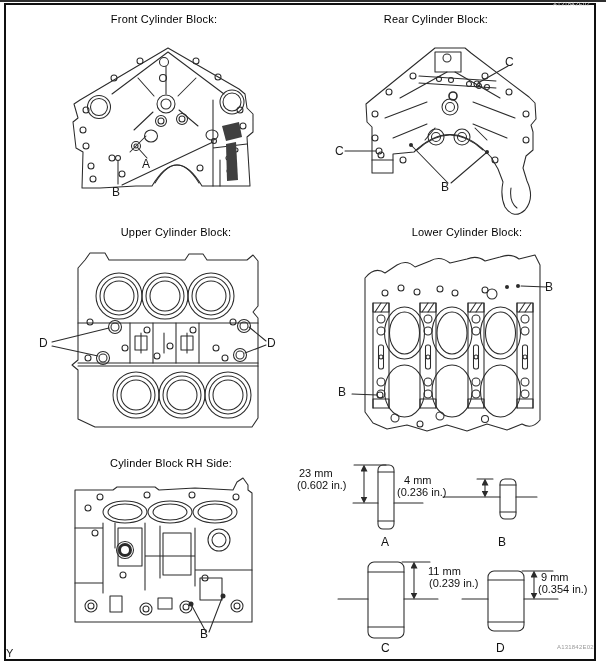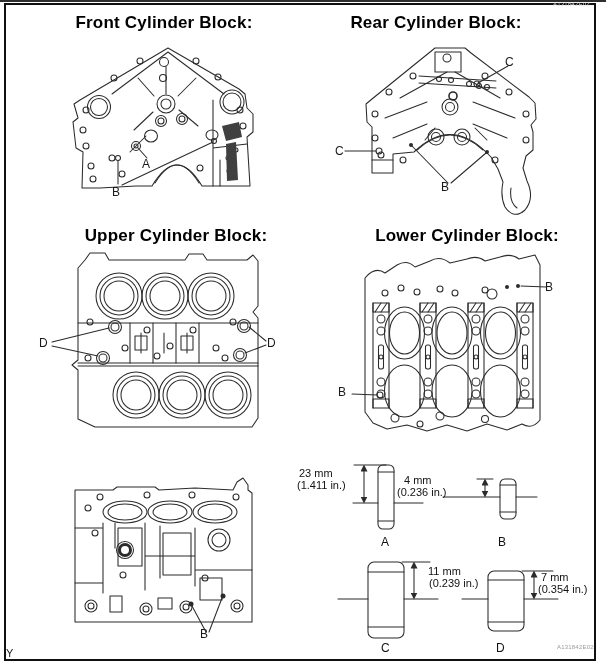--- a/index.html
+++ b/index.html
@@ -1,20 +1,20 @@
 <!DOCTYPE html>
 <html><head>
 <meta charset="utf-8">
 <style>
   html,body{margin:0;padding:0;background:#fff;}
   #page{position:relative;width:606px;height:667px;background:#ffffff;overflow:hidden;
         font-family:"Liberation Sans","DejaVu Sans",sans-serif;color:#1a1a1a;}
   .frame{position:absolute;left:4px;top:3px;width:592px;height:658px;border:2px solid #101010;box-sizing:border-box;}
   .scanline{position:absolute;left:0;top:0;width:606px;height:2px;background:#2e2e2e;}
-  .t{position:absolute;font-weight:bold;font-size:17px;letter-spacing:.2px;white-space:nowrap;transform:translateX(-50%);color:#000;}
+  .t{position:absolute;font-weight:normal;font-size:11px;letter-spacing:.2px;white-space:nowrap;transform:translateX(-50%);color:#000;}
   .cl{position:absolute;font-size:12px;color:#1a1a1a;}
   .dim{position:absolute;font-size:11px;line-height:12px;color:#111;white-space:nowrap;}
   .plbl{position:absolute;font-size:12px;color:#111;}
   .mark{position:absolute;font-size:11px;color:#222;}
   .docid{position:absolute;font-size:6px;color:#9a9a9a;letter-spacing:.2px;white-space:nowrap;}
   .docid.faint{color:#d8d8d8;}
   svg{position:absolute;overflow:visible;}
   #page svg *{stroke:#2b2b2b;fill:none;stroke-width:1.05;stroke-linecap:round;stroke-linejoin:round;}
   #page svg .dot{fill:#2b2b2b;stroke:none;}
   #page svg .f{fill:#404040;stroke:none;}
@@ -25,20 +25,21 @@
 <body>
 
 <div id="page">
   <div class="scanline"></div>
   <div class="frame"></div>
 
   <div class="t" style="left:164px;top:13px;">Front Cylinder Block:</div>
   <div class="t" style="left:436px;top:13px;">Rear Cylinder Block:</div>
   <div class="t" style="left:176px;top:226px;">Upper Cylinder Block:</div>
   <div class="t" style="left:467px;top:226px;">Lower Cylinder Block:</div>
+  <div class="t" style="left:171px;top:457px;">Cylinder Block RH Side:</div>
 
   <svg style="left:50px;top:40px;" width="220" height="160">
     <path d="M118,8 L189,49 L195,54 L197,68 L203,74 L203,92 L197,97 L200,146 L152,146 Q127,104 102,146 L86,146 L50,148 L32,148 L33,112 L26,108 L23,82 L28,78 L24,64 L30,60 Z"></path>
     <path d="M105,143 Q127,107 149,143"></path>
     <path d="M118,12 L62,54 M118,12 L174,54 M116,26 L116,54 M104,56 L88,38 M128,56 L146,38 M103,72 L84,90 M129,70 L148,86 M96,96 L80,112"></path>
     <circle cx="116" cy="64" r="9"></circle>
       <circle cx="116" cy="64" r="5"></circle>
     <circle cx="111" cy="81" r="5.5"></circle>
       <circle cx="111" cy="81" r="3"></circle>
     <circle cx="132" cy="79" r="5.5"></circle>
@@ -318,26 +319,26 @@
     <line x1="124" y1="115" x2="124" y2="146" marker-start="url(#arr)" marker-end="url(#arr)"></line>
 
     <rect x="198" y="121" width="36" height="60" rx="6"></rect>
     <path d="M198,130 L234,130 M198,172 L234,172"></path>
     <path d="M172,149 L198,149 M234,149 L268,149"></path>
     <path d="M232,121 L263,121"></path>
     <line x1="244" y1="124" x2="244" y2="146" marker-start="url(#arr)" marker-end="url(#arr)"></line>
   </svg>
 
   <div class="dim" style="left:299px;top:467px;text-align:center;">23 mm</div>
-  <div class="dim" style="left:297px;top:479px;">(1.411 in.)</div>
+  <div class="dim" style="left:297px;top:479px;">(0.602 in.)</div>
   <div class="dim" style="left:404px;top:474px;">4 mm</div>
   <div class="dim" style="left:397px;top:486px;">(0.236 in.)</div>
   <div class="dim" style="left:428px;top:565px;">11 mm</div>
   <div class="dim" style="left:429px;top:577px;">(0.239 in.)</div>
-  <div class="dim" style="left:541px;top:571px;">7 mm</div>
+  <div class="dim" style="left:541px;top:571px;">9 mm</div>
   <div class="dim" style="left:538px;top:583px;">(0.354 in.)</div>
 
   <div class="plbl" style="left:381px;top:535px;">A</div>
   <div class="plbl" style="left:498px;top:535px;">B</div>
   <div class="plbl" style="left:381px;top:641px;">C</div>
   <div class="plbl" style="left:496px;top:641px;">D</div>
 
   <div class="mark" style="left:6px;top:647px;">Y</div>
   <div class="docid faint" style="left:553px;top:1px;">A131842E02</div>
   <div class="docid" style="left:557px;top:644px;">A131842E02</div>

